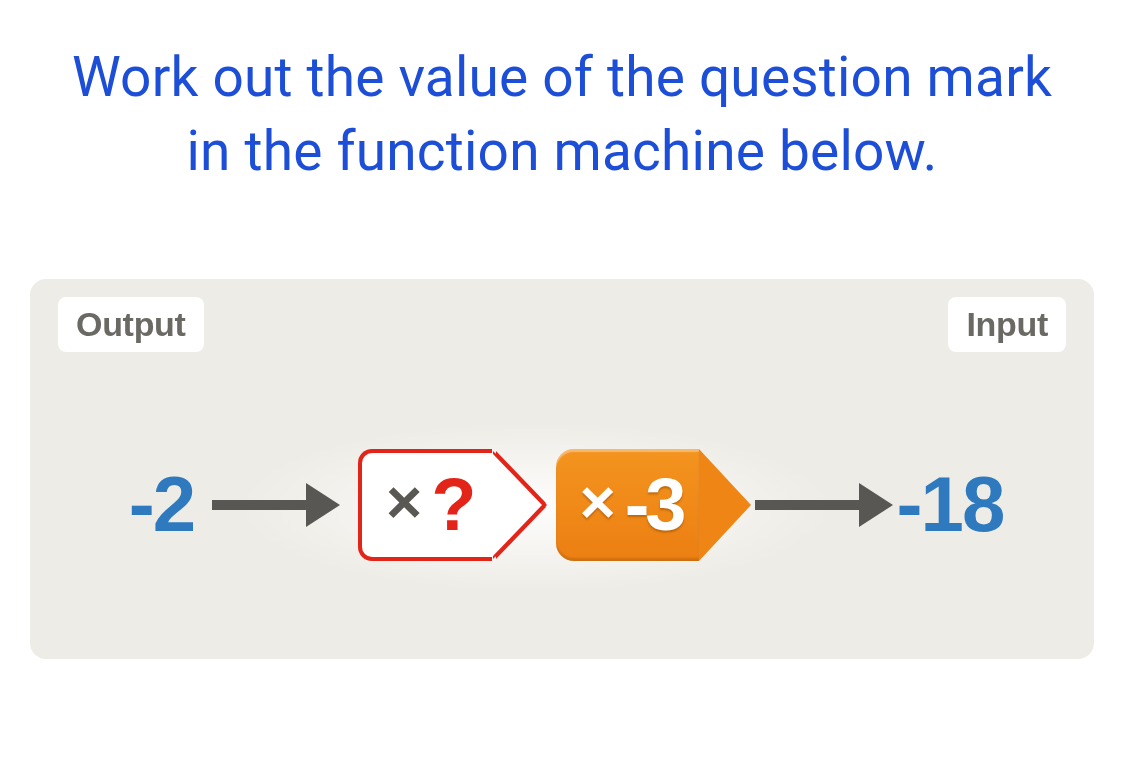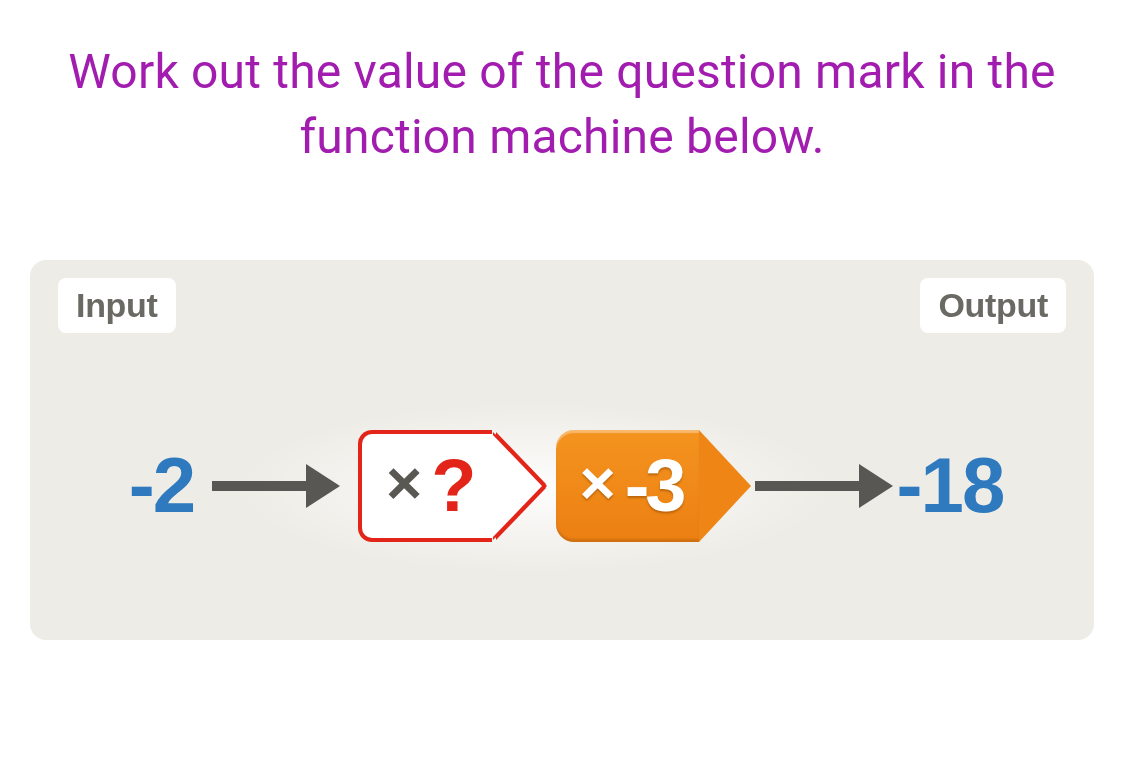--- a/index.html
+++ b/index.html
@@ -3,22 +3,22 @@
 <meta charset="utf-8">
 <style>
   * { box-sizing: border-box; margin: 0; padding: 0; }
   html, body { width: 1124px; height: 765px; }
   body {
     font-family: -apple-system, BlinkMacSystemFont, "Segoe UI", Roboto, Helvetica, Arial, sans-serif;
     background: #ffffff;
     padding: 30px 20px;
   }
   .question {
-    font-size: 48px;
-    color: #a21caf;
+    font-size: 55px;
+    color: #1d4ed8;
     text-align: center;
     line-height: 1.35;
     font-weight: 400;
     margin: 10px 40px 90px 40px;
     letter-spacing: 0.2px;
   }
   .machine-panel {
     background: #eeece6;
     border-radius: 16px;
     padding: 18px 28px 70px 28px;
@@ -154,22 +154,22 @@
 </style>
 </head>
 <body>
 
 <div class="question">Work out the value of the question mark in the function machine below.</div>
 
 <div class="machine-panel">
   <div class="glow"></div>
 
   <div class="label-row">
+    <div class="io-label">Output</div>
     <div class="io-label">Input</div>
-    <div class="io-label">Output</div>
   </div>
 
   <div class="flow">
 
     <span class="num in">-2</span>
 
     <span class="arrow short">
       <span class="shaft"></span>
         <span class="head"></span>
     </span>

